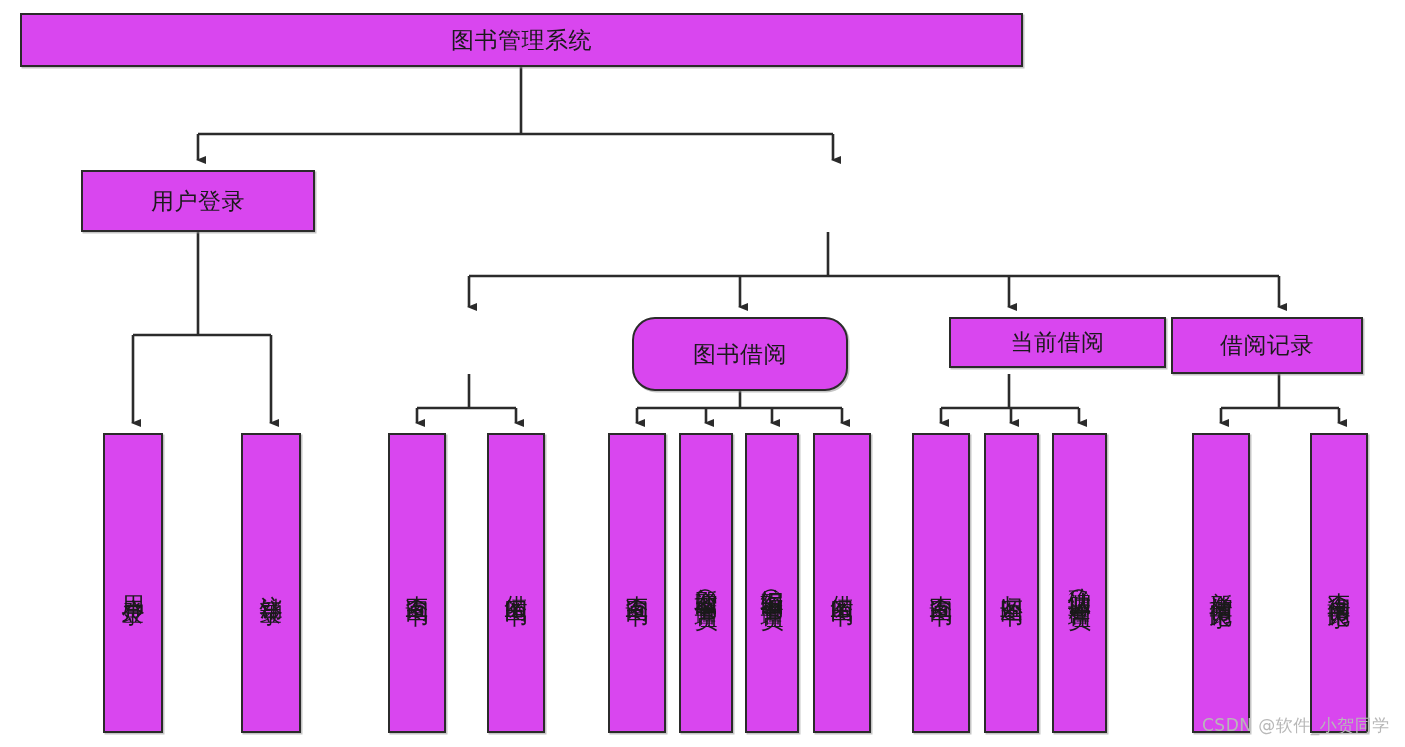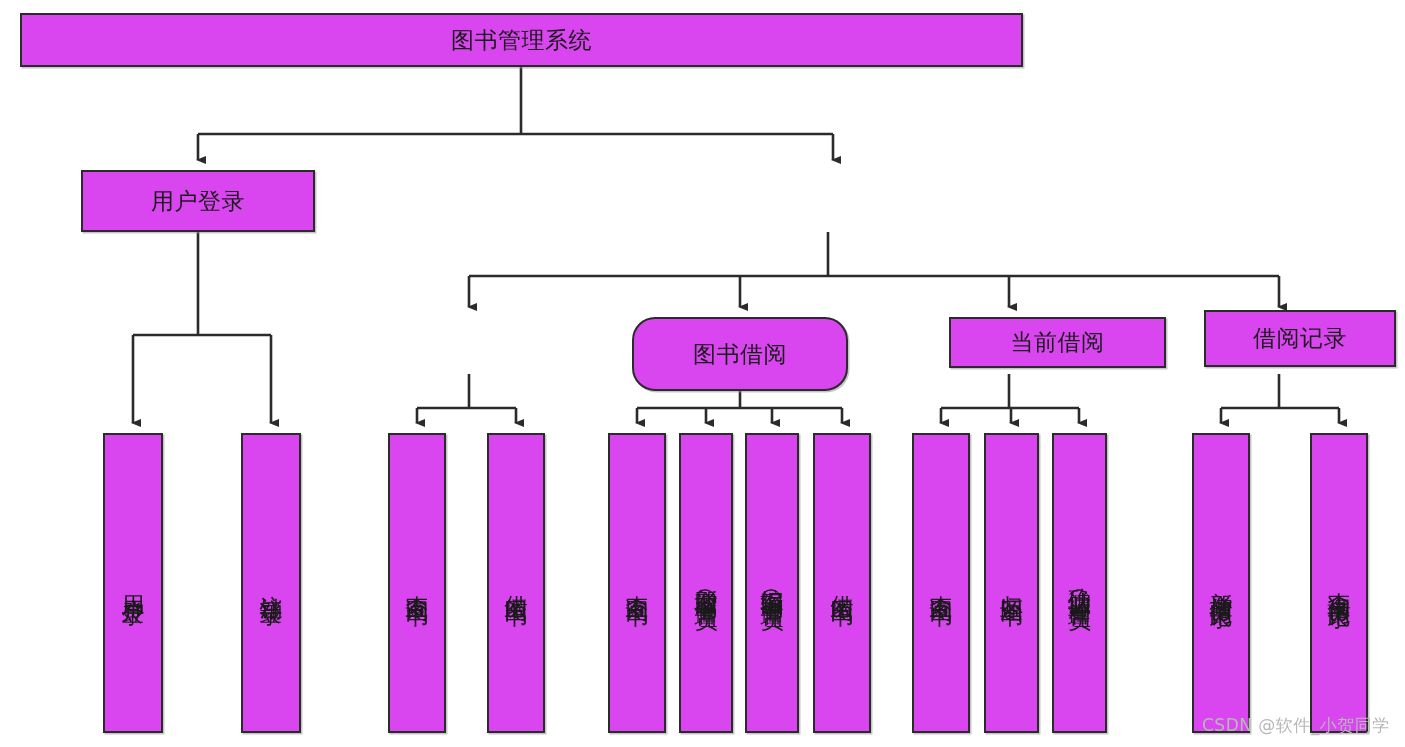--- a/index.html
+++ b/index.html
@@ -126,21 +126,21 @@
   <div class="node horiz" style="left:81px; top:170px; width:234px; height:62px;">
     <span class="label">用户登录</span>
   </div>
 
   <div class="node horiz" style="left:632px; top:317px; width:216px; height:74px;border-radius:23px;">
     <span class="label">图书借阅</span>
   </div>
   <div class="node horiz" style="left:901px; top:317px; width:217px; height:51px;margin-left:48px;">
     <span class="label">当前借阅</span>
   </div>
-  <div class="node horiz" style="left:1171px; top:310px; width:192px; height:57px;margin-left:33px;">
+  <div class="node horiz" style="left:1171px; top:317px; width:192px; height:57px;">
     <span class="label">借阅记录</span>
   </div>
 
   <div class="node vert" style="left:103px; top:433px; width:60px; height:300px;">
     <span class="label">用户登录</span>
   </div>
   <div class="node vert" style="left:241px; top:433px; width:60px; height:300px;">
     <span class="label">注销登录</span>
   </div>
 

